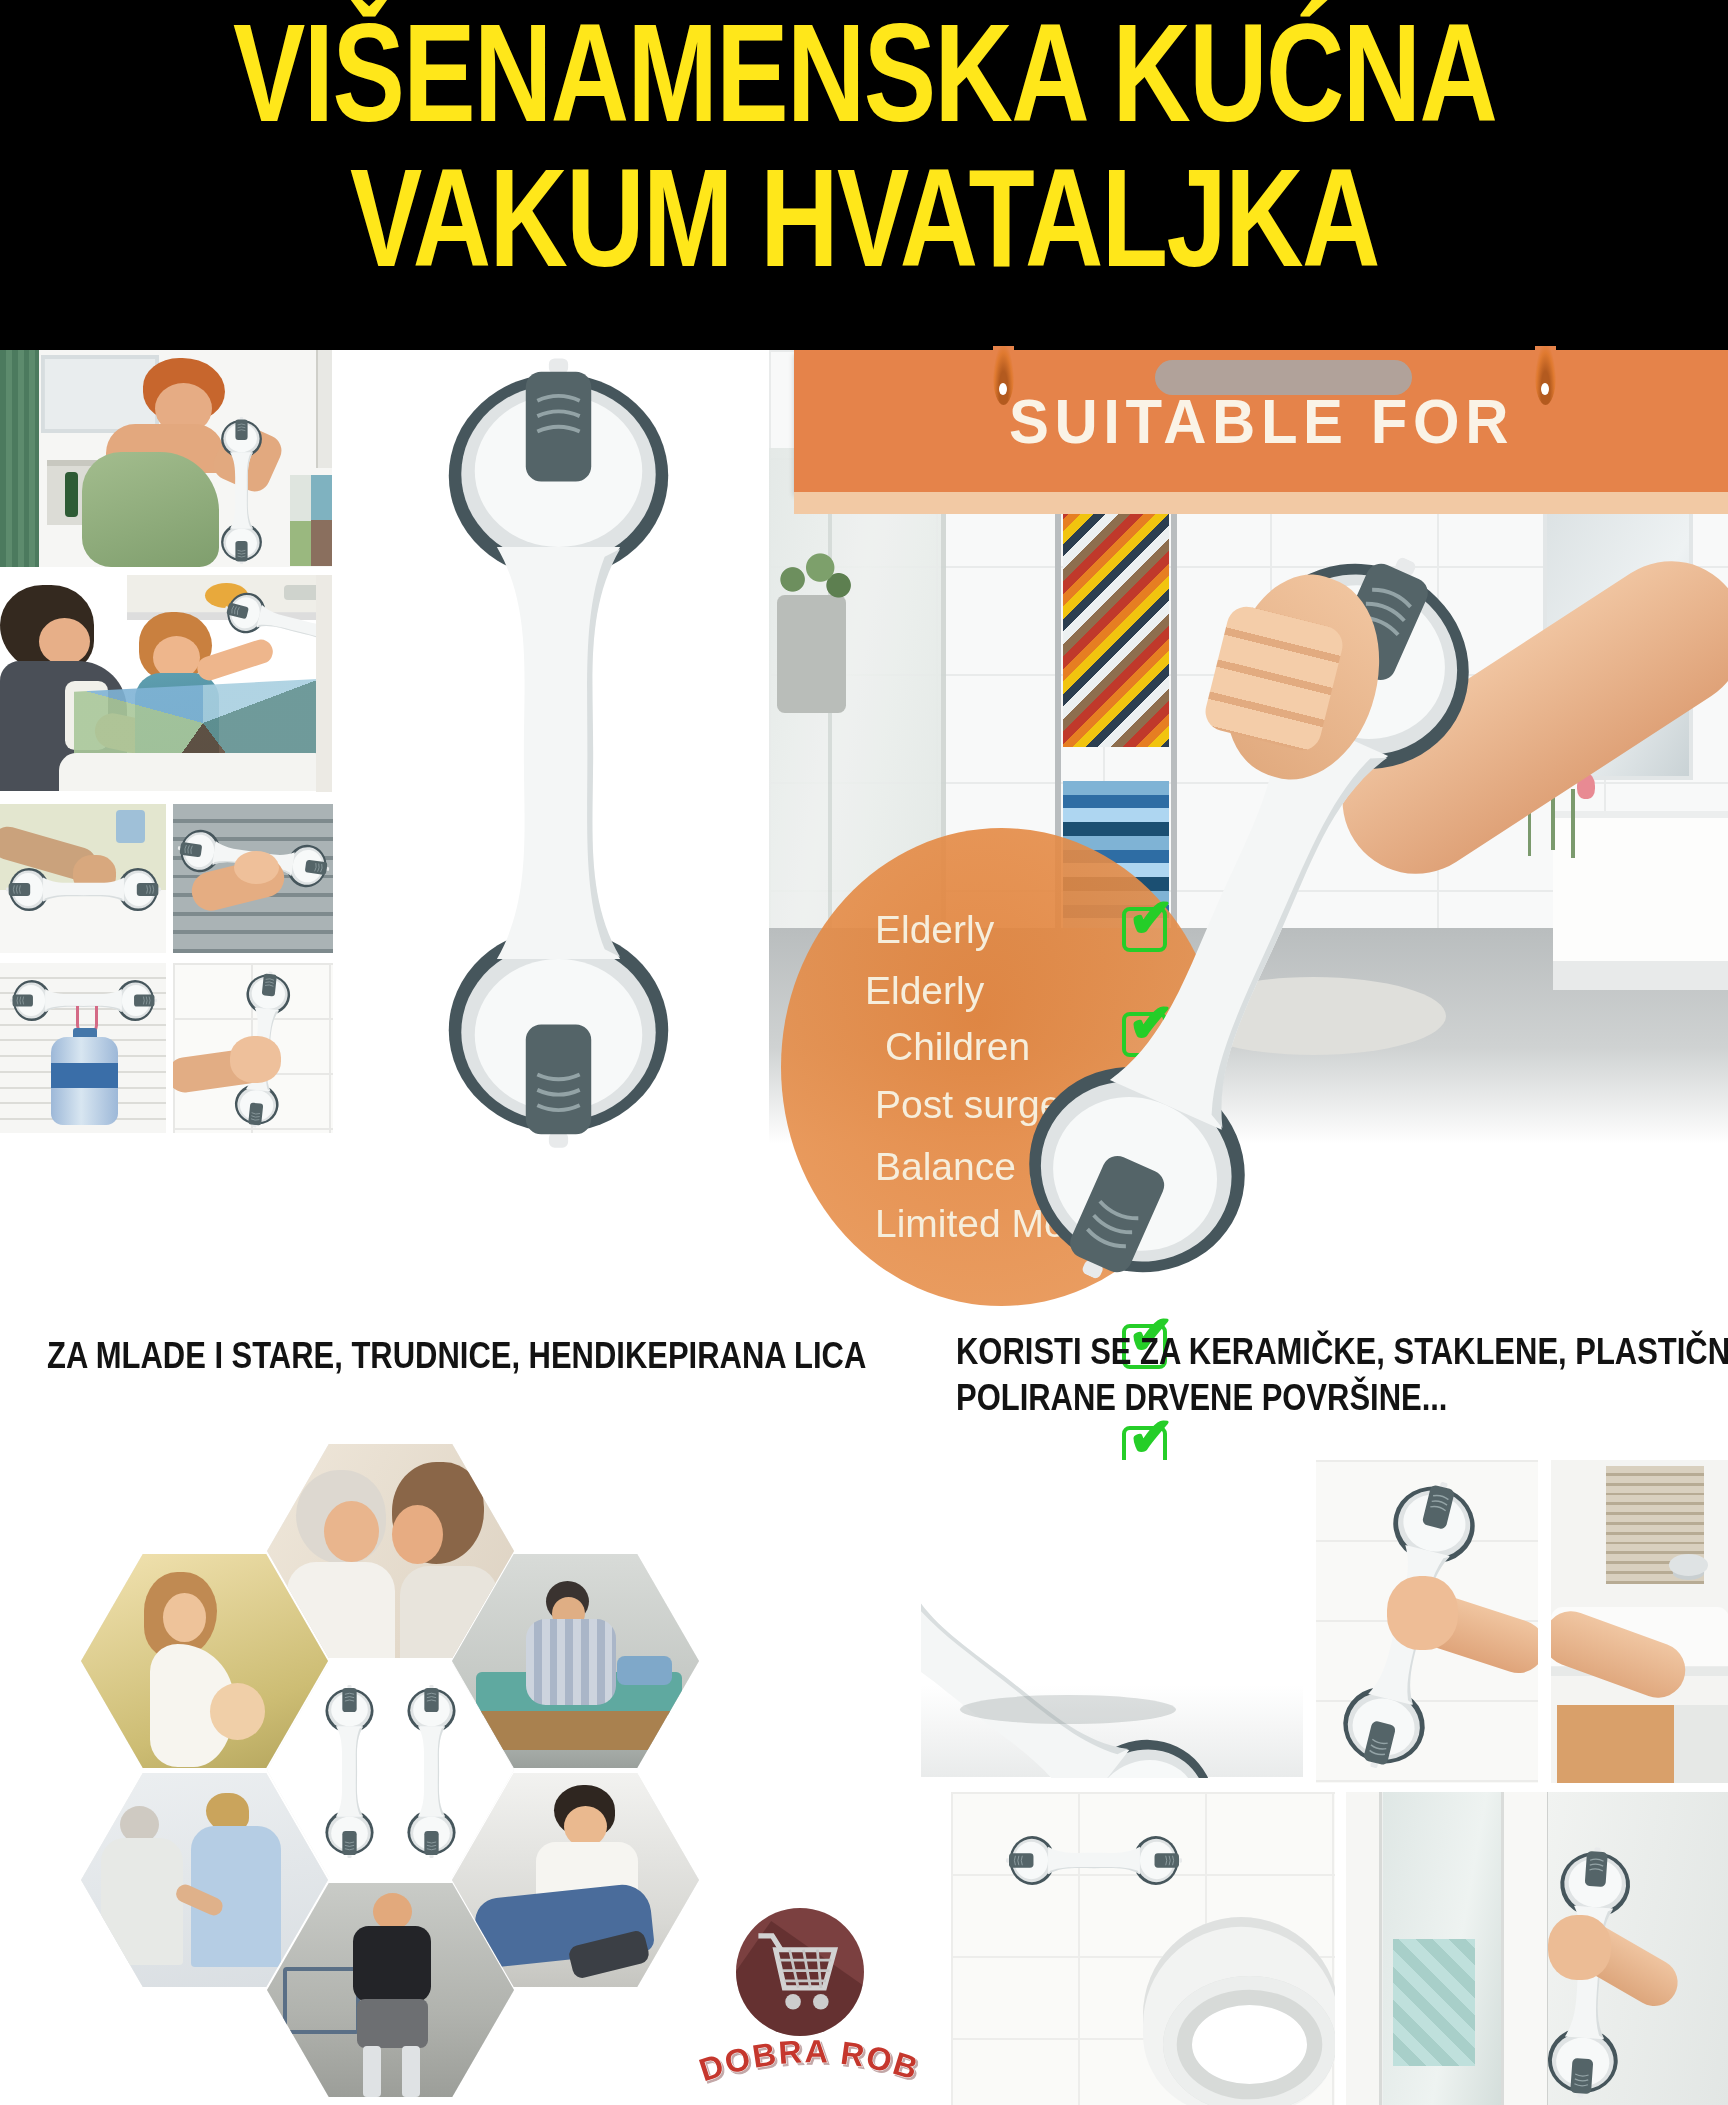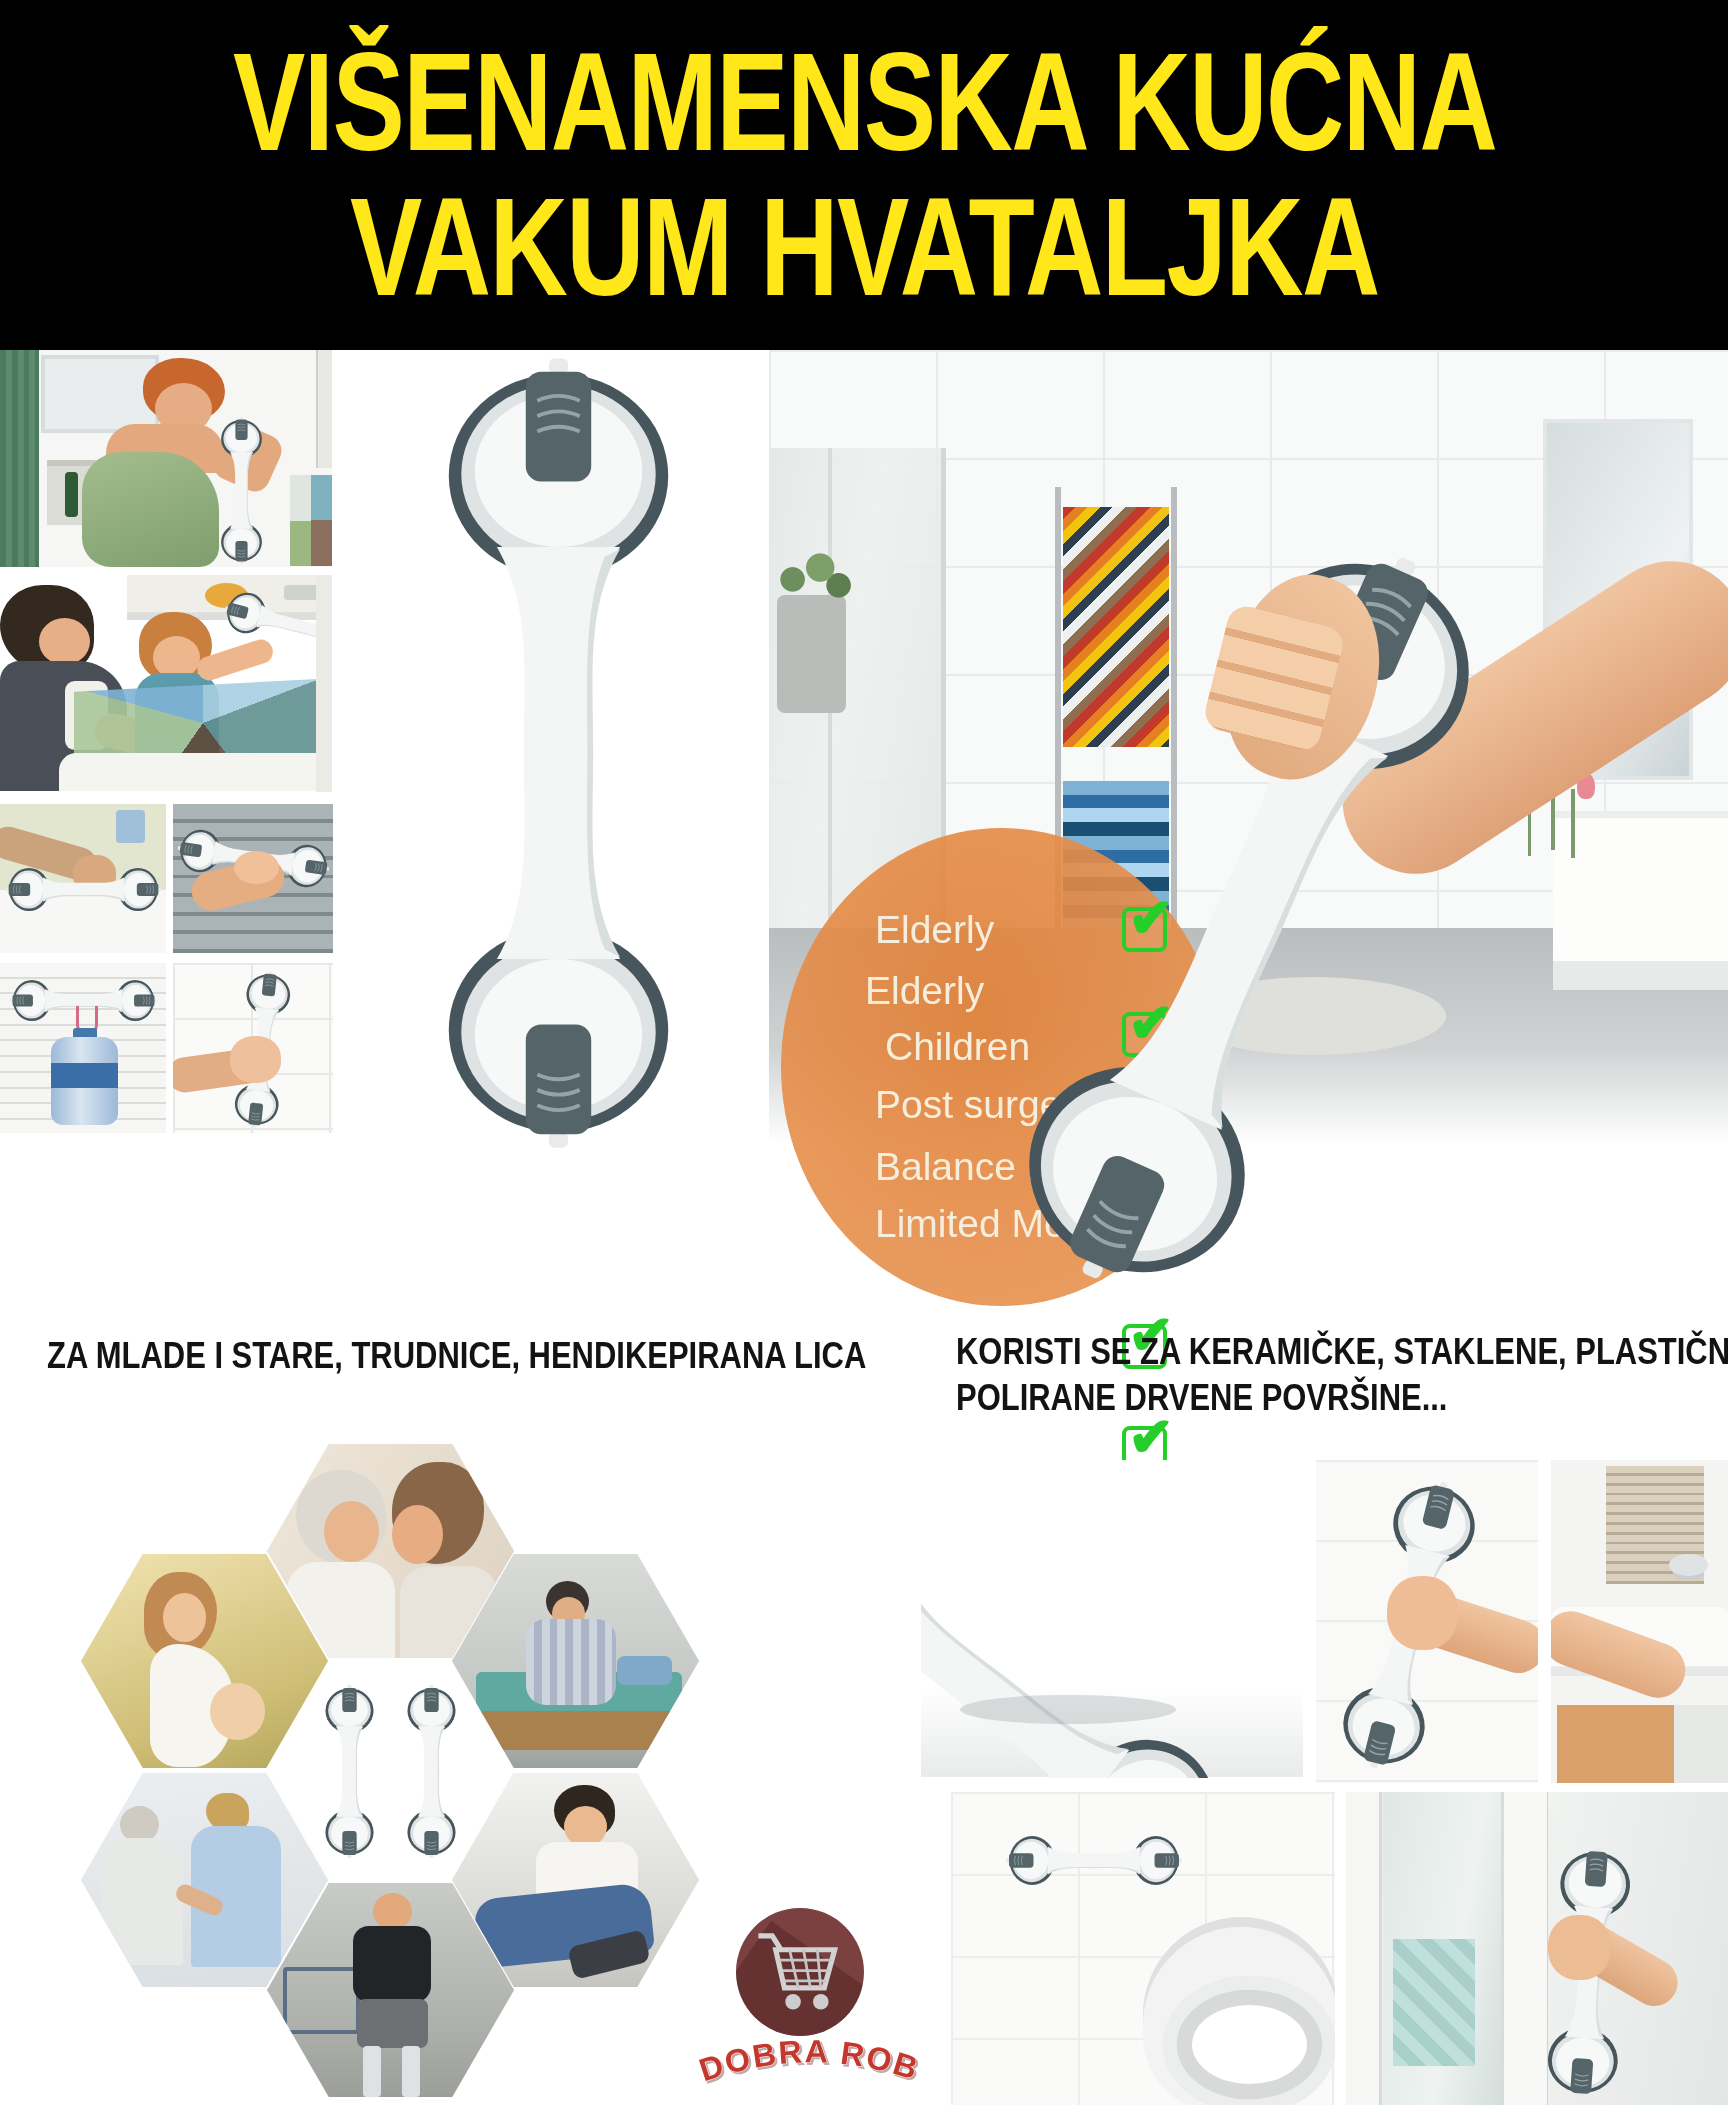--- a/index.html
+++ b/index.html
@@ -3,21 +3,21 @@
 <meta charset="utf-8">
 <style>
   html,body{margin:0;padding:0;background:#fff;}
   .canvas{position:relative;width:1729px;height:2105px;background:#fff;overflow:hidden;
           font-family:"Liberation Sans", sans-serif;}
   .abs{position:absolute;}
   .ph{position:absolute;overflow:hidden;background:#fff;}
 
   
   .banner{position:absolute;left:0;top:0;width:1729px;height:350px;background:#000;
-          display:flex;flex-direction:column;align-items:center;justify-content:flex-start;padding-top:29px;box-sizing:border-box;}
+          display:flex;flex-direction:column;align-items:center;justify-content:flex-start;box-sizing:border-box;}
   .banner .tline{color:#FFE71A;font-weight:bold;font-size:139px;line-height:145px;
           transform:scaleX(0.78);transform-origin:center;letter-spacing:-2px;white-space:nowrap;}
 
   
   .rpanel{position:absolute;left:769px;top:350px;width:960px;height:963px;background:#fff;}
   .bathroom{position:absolute;left:0;top:0;width:960px;height:794px;overflow:hidden;
      background:linear-gradient(180deg,#f2f3f4 0%,#f7f8f8 55%,#ffffff 100%);}
   .bath-tilewall{position:absolute;left:0;top:0;width:960px;height:588px;
      background-image:linear-gradient(#e9ebeb 2px,transparent 2px),linear-gradient(90deg,#e9ebeb 2px,transparent 2px);
      background-size:167px 108px;background-color:#f8f9f9;}
@@ -265,20 +265,27 @@
       </div>
     <div class="chk-box abs" style="left:353px;top:851px"></div>
 
     <div class="arm"></div>
     <svg class="bar abs" style="left:323px;top:176px;width:314px;height:784px;transform:rotate(24deg)" viewBox="0 0 240 820">
         <use href="#grabbar"></use>
       </svg>
     <div class="hand"></div>
     <div class="fingers"></div>
 
+    <div class="sign">
+      <div class="grommet" style="left:199px"></div>
+      <div class="grommet" style="left:741px"></div>
+      <div class="slot"></div>
+      <div class="sign-title">SUITABLE FOR</div>
+      <div class="sign-strip"></div>
+    </div>
   </div>
 
   <div class="h-left">ZA MLADE I STARE, TRUDNICE, HENDIKEPIRANA LICA</div>
   <div class="h-right">
     <span>KORISTI SE ZA KERAMIČKE, STAKLENE, PLASTIČNE,</span>
     <span>POLIRANE DRVENE POVRŠINE...</span>
   </div>
 
   <div class="hex" style="left:267px;top:1444px">
     <div style="background:linear-gradient(120deg,#efe7da,#ddd2c2)"></div>

